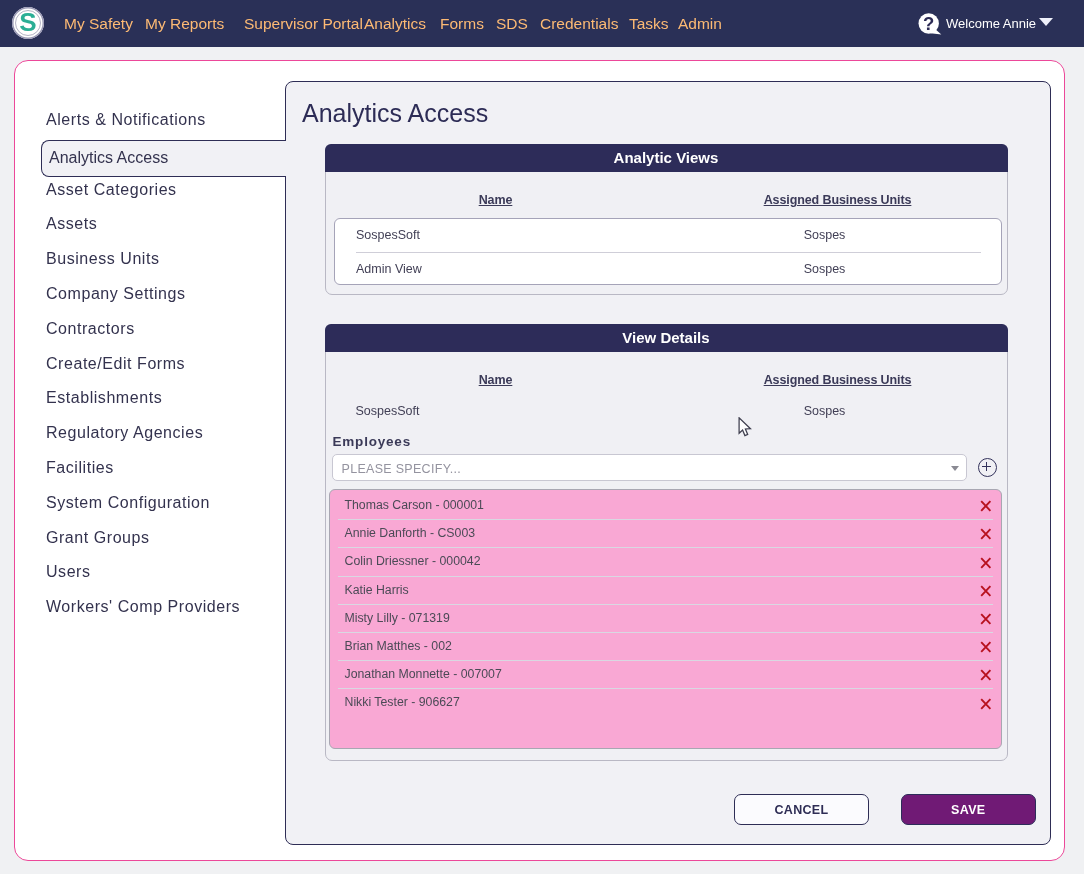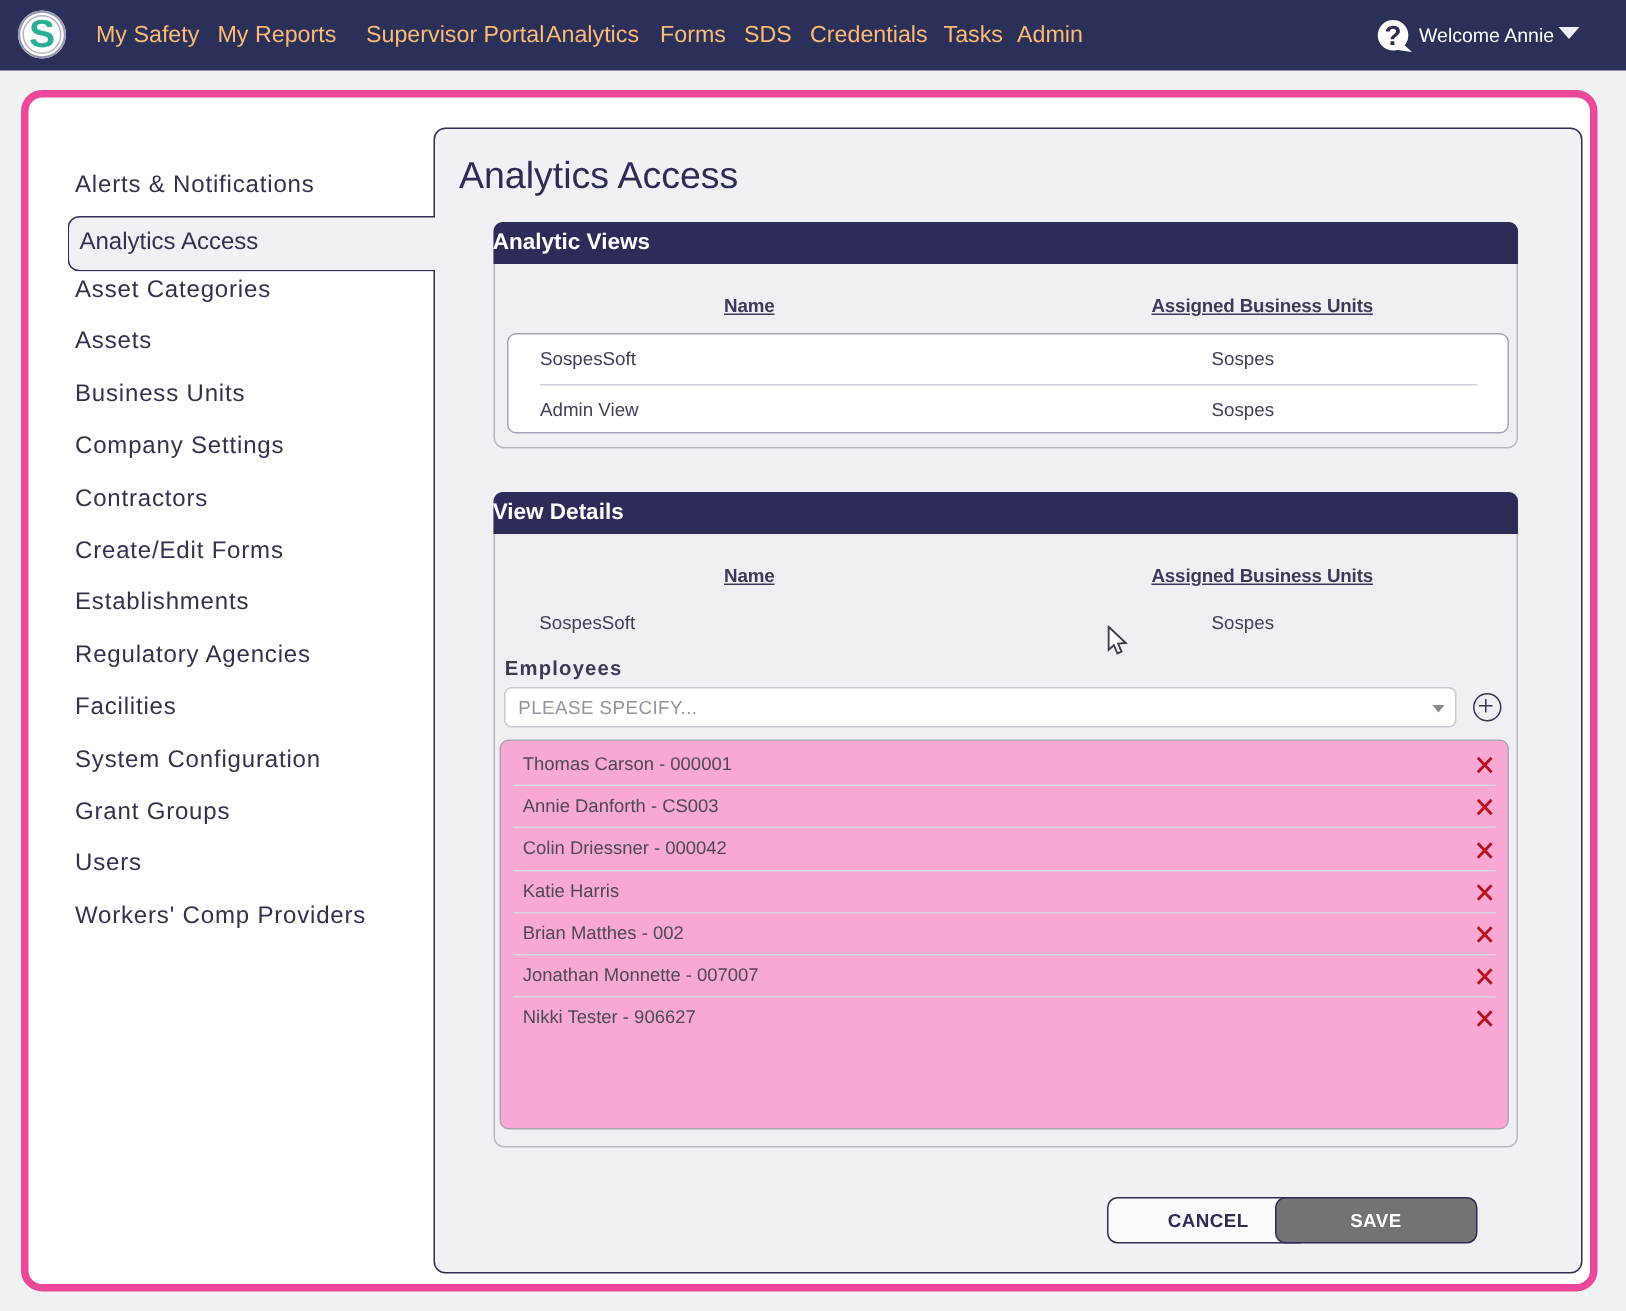--- a/index.html
+++ b/index.html
@@ -10,36 +10,36 @@
 .navbar { position:absolute; left:0; top:0; width:1084px; height:47px; background:#2a3057; }
 .logo { position:absolute; left:12px; top:7px; width:32px; height:32px; border-radius:50%; background:#fff; box-shadow:0 0 0 1.5px #9a99b5 inset; }
 .logo-inner { position:absolute; left:2.8px; top:2.8px; width:26.4px; height:26.4px; border-radius:50%; border:1px solid #b3b2c4; display:flex; align-items:center; justify-content:center; }
 .logo-s { font-size:26px; font-weight:bold; color:#2bae95; line-height:1; margin-top:-2px; }
 .navlinks span { position:absolute; top:0; height:47px; line-height:47px; color:#fdba74; font-size:15.5px; white-space:nowrap; }
 .helpicon { position:absolute; left:917px; top:8px; width:28px; height:28px; }
 .welcome { position:absolute; left:946px; top:0; height:33px; line-height:47px; font-size:13px; color:#fff; }
 .caret-down { position:absolute; left:1039px; top:18px; width:0; height:0; border-left:7px solid transparent; border-right:7px solid transparent; border-top:8px solid #eef0fa; }
 
 
-.card { position:absolute; left:14px; top:60px; width:1051px; height:801px; background:#fff; border:5px solid #ec4899; border-radius:14px; }
+.card { position:absolute; left:14px; top:60px; width:1051px; height:801px; background:#fff; border:1px solid #ec4899; border-radius:14px; }
 
 
 .sidebar { position:absolute; left:31px; top:42px; width:250px; }
 .sidebar .item { height:34.8px; line-height:34.8px; font-size:16px; color:#33324e; white-space:nowrap; letter-spacing:0.55px; }
 .tab-sel { position:absolute; left:26px; top:79px; width:245px; height:36.5px; background:#f1f1f5; border:1.5px solid #2e2d55; border-right:none; border-radius:8px 0 0 8px; z-index:5; line-height:33.5px; padding-left:7px; font-size:16px; color:#33324e; }
 
 
 .panel { position:absolute; left:270px; top:20px; width:765.5px; height:764px; background:#f1f1f5; border:1.5px solid #2e2d55; border-radius:8px; z-index:2; }
 .h1 { position:absolute; left:16px; top:17px; font-size:25px; color:#2d2c56; }
 
 
 .tpanel { position:absolute; left:38.5px; width:683px; border:1px solid #b9b8c4; border-radius:7px; background:#f0f0f4; }
 .tpanel-av { top:62px; height:151px; }
 .tpanel-vd { top:241.5px; height:437.5px; }
-.thead { height:28px; background:#2d2c59; border-radius:6px 6px 0 0; color:#fff; font-weight:bold; font-size:15px; text-align:left; line-height:28px; margin:-1px -1px 0 -1px; }
+.thead { height:28px; background:#2d2c59; border-radius:6px 6px 0 0; color:#fff; font-weight:bold; font-size:15px; text-align:center; line-height:28px; margin:-1px -1px 0 -1px; }
 .cols { position:absolute; width:100%; text-align:center; font-size:12.5px; font-weight:bold; color:#3b3a58; letter-spacing:-0.1px; }
 .cols .c1 { position:absolute; left:0; width:340px; text-decoration:underline; }
 .cols .c2 { position:absolute; left:340px; width:344px; text-decoration:underline; }
 
 .avbox { position:absolute; left:8px; top:73px; width:668px; height:67px; background:#fff; border:1px solid #a5a3b8; border-radius:6px; font-size:12.5px; color:#413f55; }
 .avrow { height:33px; line-height:33px; position:relative; }
 .avrow .n { position:absolute; left:21.5px; }
 .avrow .b { position:absolute; left:320px; width:340px; text-align:center; }
 .avsep { height:1px; background:#cfced8; margin:0 20px 0 21px; }
 
@@ -56,21 +56,21 @@
 .plusbtn:after { content:""; position:absolute; left:7.1px; top:3.3px; width:1.5px; height:9px; background:#33325b; }
 
 .listwrap { position:absolute; left:3px; top:164.5px; width:673px; height:259.5px; background:#f9a8d4; border:1px solid #a8a7b2; border-radius:6px; padding:2px 8px 0 8px; }
 .erow { height:28.2px; line-height:27.5px; border-bottom:1px solid #d9d8e2; position:relative; font-size:12.3px; color:#4b4a56; }
 .erow .nm { margin-left:7px; }
 .erow:last-child { border-bottom:none; }
 .erow .x { position:absolute; right:0.5px; top:8.2px; width:12px; height:12px; }
 
 .btn { position:absolute; height:31px; border-radius:7px; font-size:12.5px; font-weight:bold; text-align:center; line-height:30px; letter-spacing:0.3px; }
 .btn-cancel { left:448px; top:712px; width:135px; background:#fbfbfe; border:1.5px solid #2e2d55; color:#2e2d55; }
-.btn-save { left:560px; top:712px; width:134.5px; background:#737373; border:1.5px solid #2d2c59; color:#fff; }
+.btn-save { left:615px; top:712px; width:134.5px; background:#701a75; border:1.5px solid #2d2c59; color:#fff; }
 
 .cursor { position:absolute; left:738px; top:416.5px; z-index:50; }
 </style>
 </head>
 <body>
 <div id="root">
   <div class="navbar">
     <div class="logo">
         <div class="logo-inner">
           <span class="logo-s">S</span>
@@ -156,20 +156,23 @@
               </svg></div>
           <div class="erow"><span class="nm">Annie Danforth - CS003</span><svg class="x" width="12" height="12" viewBox="0 0 12 12">
                 <path d="M1.2 1.2 L10.4 10.8 M10.4 1.2 L1.2 10.8" stroke="#b8121f" stroke-width="1.9"></path>
               </svg></div>
           <div class="erow"><span class="nm">Colin Driessner - 000042</span><svg class="x" width="12" height="12" viewBox="0 0 12 12">
                 <path d="M1.2 1.2 L10.4 10.8 M10.4 1.2 L1.2 10.8" stroke="#b8121f" stroke-width="1.9"></path>
               </svg></div>
           <div class="erow"><span class="nm">Katie Harris</span><svg class="x" width="12" height="12" viewBox="0 0 12 12">
                 <path d="M1.2 1.2 L10.4 10.8 M10.4 1.2 L1.2 10.8" stroke="#b8121f" stroke-width="1.9"></path>
               </svg></div>
+          <div class="erow"><span class="nm">Misty Lilly - 071319</span><svg class="x" width="12" height="12" viewBox="0 0 12 12">
+                <path d="M1.2 1.2 L10.4 10.8 M10.4 1.2 L1.2 10.8" stroke="#b8121f" stroke-width="1.9"></path>
+              </svg></div>
           <div class="erow"><span class="nm">Brian Matthes - 002</span><svg class="x" width="12" height="12" viewBox="0 0 12 12">
                 <path d="M1.2 1.2 L10.4 10.8 M10.4 1.2 L1.2 10.8" stroke="#b8121f" stroke-width="1.9"></path>
               </svg></div>
           <div class="erow"><span class="nm">Jonathan Monnette - 007007</span><svg class="x" width="12" height="12" viewBox="0 0 12 12">
                 <path d="M1.2 1.2 L10.4 10.8 M10.4 1.2 L1.2 10.8" stroke="#b8121f" stroke-width="1.9"></path>
               </svg></div>
           <div class="erow"><span class="nm">Nikki Tester - 906627</span><svg class="x" width="12" height="12" viewBox="0 0 12 12">
                 <path d="M1.2 1.2 L10.4 10.8 M10.4 1.2 L1.2 10.8" stroke="#b8121f" stroke-width="1.9"></path>
               </svg></div>
         </div>

